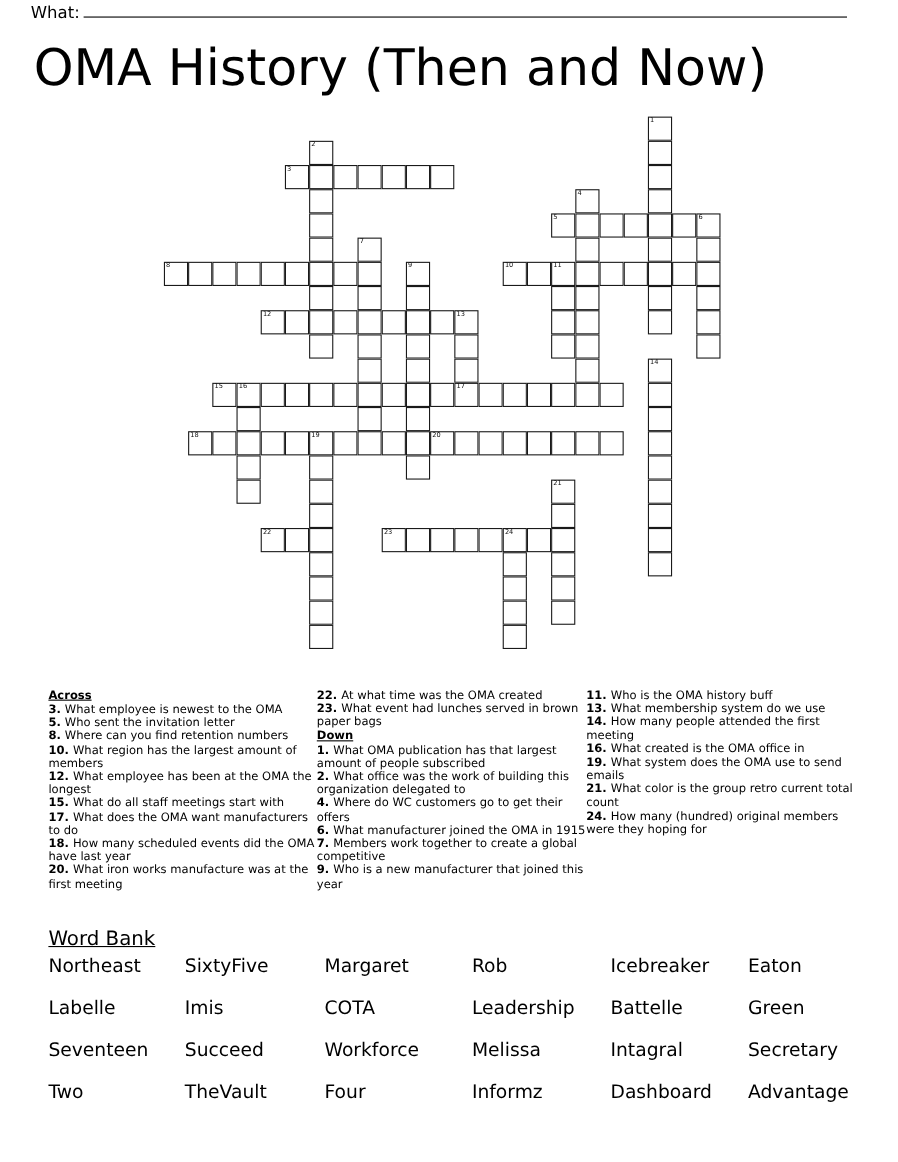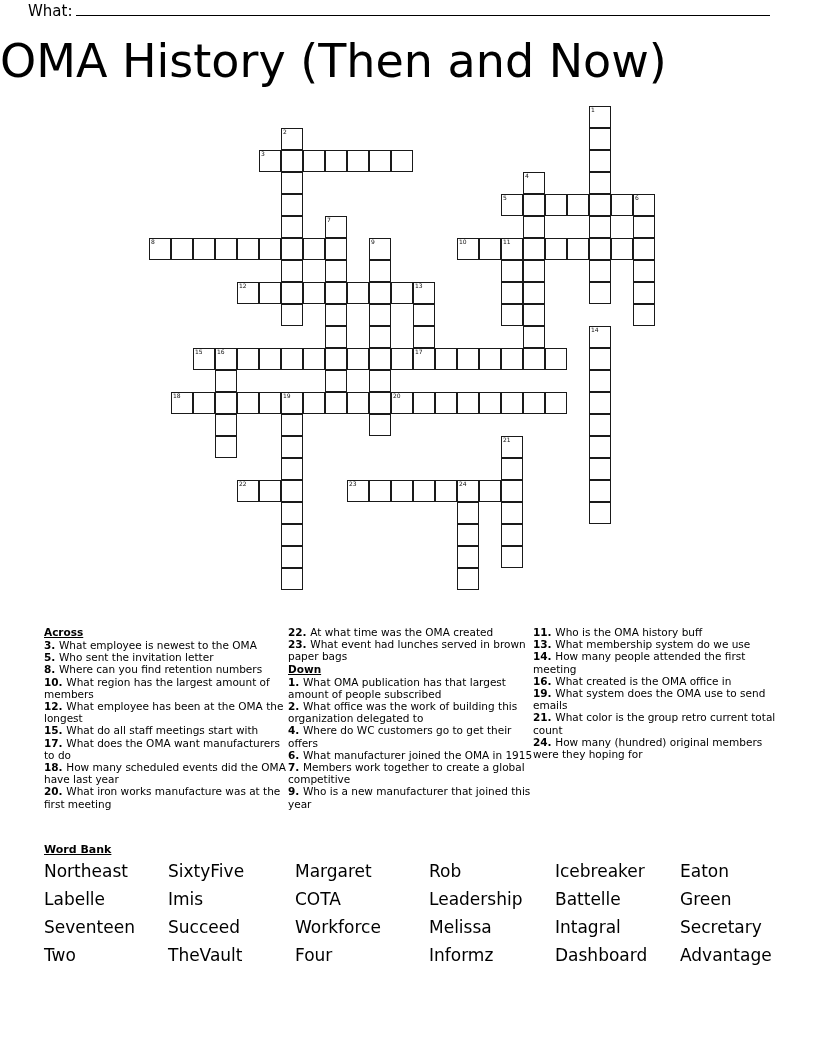--- a/index.html
+++ b/index.html
@@ -30,23 +30,24 @@
   .name-rule {
     flex: 1;
     margin-left: 4px;
     border-bottom: 1px solid #000;
     height: 13px;
   }
 
   
   .puzzle-title {
     position: absolute;
-    left: 0;
+    left: 12px;
     top: 34px;
     width: 704px;
+    text-align: center;
     font-size: 46px;
     font-weight: 400;
     letter-spacing: 0px;
     font-family: "DejaVu Sans", sans-serif;
     white-space: nowrap;
   }
 
   
   #grid-wrap {
     position: absolute;
@@ -104,30 +105,30 @@
   .clue b { font-weight: bold; }
 
   
   #wordbank {
     position: absolute;
     left: 44px;
     top: 843px;
     width: 740px;
   }
   .wb-title {
-    font-size: 11px;
-    font-weight: bold;
+    font-size: 18px;
+    font-weight: normal;
     text-decoration: underline;
     margin: 0 0 4px 0;
     font-family: "DejaVu Sans", sans-serif;
   }
   .wb-grid {
     display: grid;
     grid-template-columns: 124px 127px 134px 126px 125px 104px;
-    row-gap: 6px;
+    row-gap: 16px;
   }
   .wb-word {
     font-size: 17px;
     line-height: 22px;
     font-family: "DejaVu Sans", sans-serif;
     white-space: nowrap;
   }
 </style>
 </head>
 <body>

